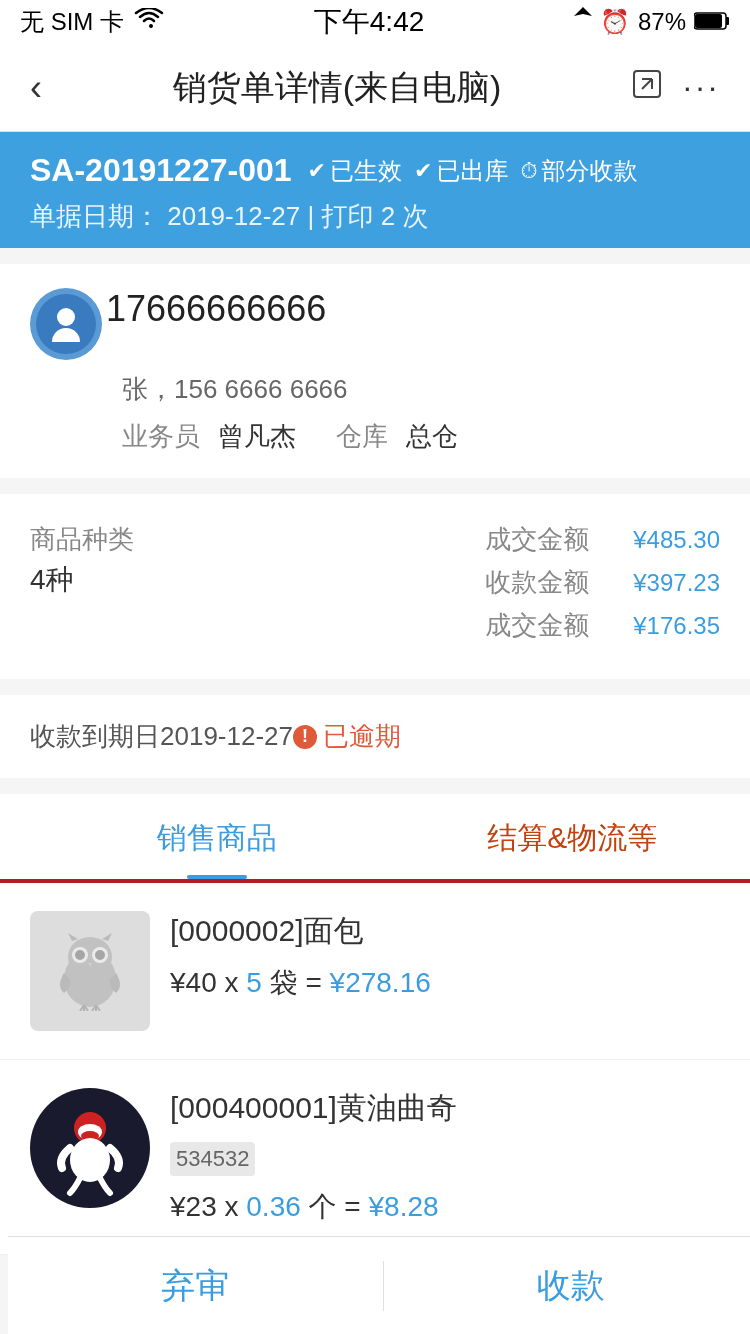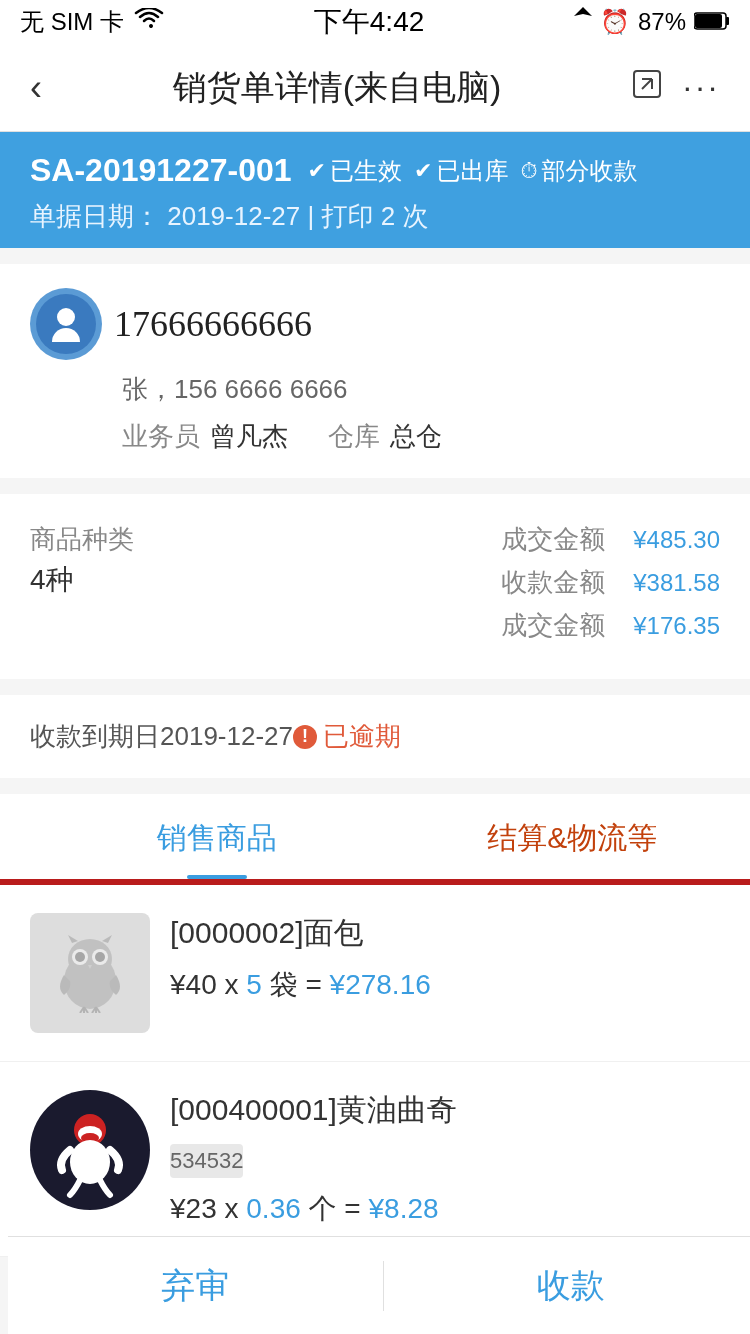--- a/index.html
+++ b/index.html
@@ -80,24 +80,23 @@
     .header-date { font-size: 26px; color: #e8f4ff; }
 
     
     .customer-section {
       background: #fff;
       padding: 24px 30px;
       margin-top: 16px;
     }
     .customer-top {
       display: flex;
-      align-items: center;
-      gap: 12px;
+      align-items: flex-start;
+      gap: 4px;
       margin-bottom: 12px;
-      font-family: Liberation Serif, serif;
     }
     .avatar {
       width: 72px;
       height: 72px;
       border-radius: 50%;
       background: #5b9bd5;
       display: flex;
       align-items: center;
       justify-content: center;
     }
@@ -141,42 +140,42 @@
       margin-bottom: 12px;
       padding-left: 92px;
     }
     .customer-meta {
       display: flex;
       gap: 40px;
       padding-left: 92px;
       font-size: 26px;
       color: #555;
     }
-    .meta-item { display: flex; gap: 10px; }
+    .meta-item { display: flex; gap: 18px; }
     .meta-label { color: #888; }
     .meta-value { color: #333; }
 
     
     .stats-section {
       background: #fff;
       padding: 28px 30px;
       margin-top: 16px;
       display: flex;
       align-items: flex-start;
       justify-content: space-between;
     }
     .stats-left { font-size: 26px; color: #555; }
     .stats-left-label { color: #888; }
     .stats-left-value { color: #333; font-size: 28px; margin-top: 4px; }
     .stats-right { text-align: right; }
     .stats-row {
       display: flex;
       justify-content: space-between;
       align-items: center;
-      gap: 28px;
+      gap: 44px;
       margin-bottom: 8px;
       font-size: 26px;
     }
     .stats-row-label { color: #888; }
     .stats-row-value { color: #3a9de0; font-size: 24px; }
 
     
     .payment-due {
       background: #fff;
       padding: 24px 30px;
@@ -205,21 +204,21 @@
       justify-content: center;
       font-size: 18px;
       font-weight: bold;
     }
 
     
     .tabs {
       background: #fff;
       margin-top: 16px;
       display: flex;
-      border-bottom: 6px solid #b91c1c;
+      border-bottom: 4px solid #b91c1c;
       padding-left: 39px;
     }
     .tab {
       flex: 1;
       text-align: center;
       padding: 24px 0 20px;
       font-size: 30px;
       color: #c2410c;
       position: relative;
       cursor: pointer;
@@ -272,21 +271,21 @@
       font-size: 28px;
       color: #333;
     }
     .product-qty { color: #3a9de0; }
     .product-total { color: #3a9de0; font-weight: 500; }
     .product-badge {
       display: inline-block;
       background: #e8e8e8;
       color: #666;
       font-size: 22px;
-      padding: 4px 0;
+      padding: 4px 6px;
       border-radius: 4px;
       margin-bottom: 12px;
     }
 
     
     .product-thumb-dark {
       width: 120px;
       height: 120px;
       border-radius: 50%;
       background: #1a1a2e;
@@ -435,21 +434,21 @@
     <div class="stats-left-label">商品种类</div>
     <div class="stats-left-value">4种</div>
   </div>
   <div class="stats-right">
     <div class="stats-row">
       <span class="stats-row-label">成交金额</span>
       <span class="stats-row-value">¥485.30</span>
     </div>
     <div class="stats-row">
       <span class="stats-row-label">收款金额</span>
-      <span class="stats-row-value">¥381.58</span>
+      <span class="stats-row-value">¥397.23</span>
     </div>
     <div class="stats-row">
       <span class="stats-row-label">成交金额</span>
       <span class="stats-row-value">¥176.35</span>
     </div>
   </div>
 </div>
 
 <div class="payment-due">
   <span>收款到期日</span>

